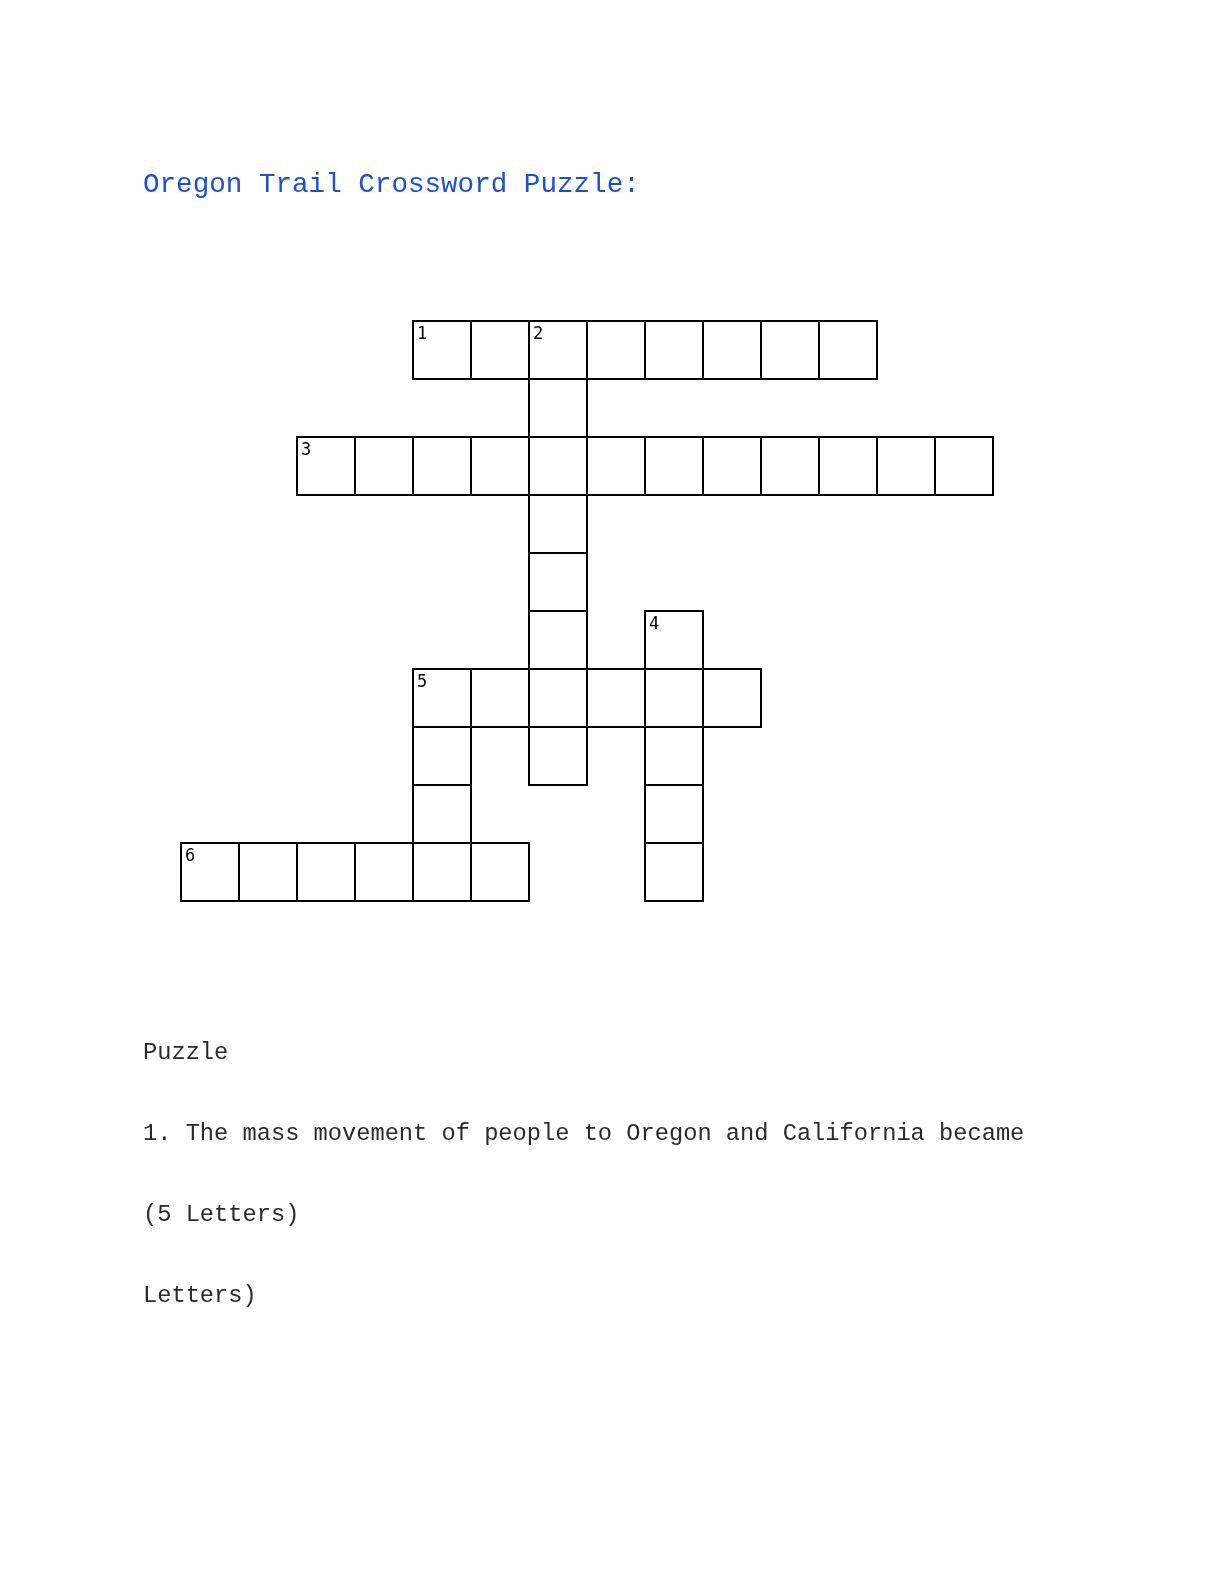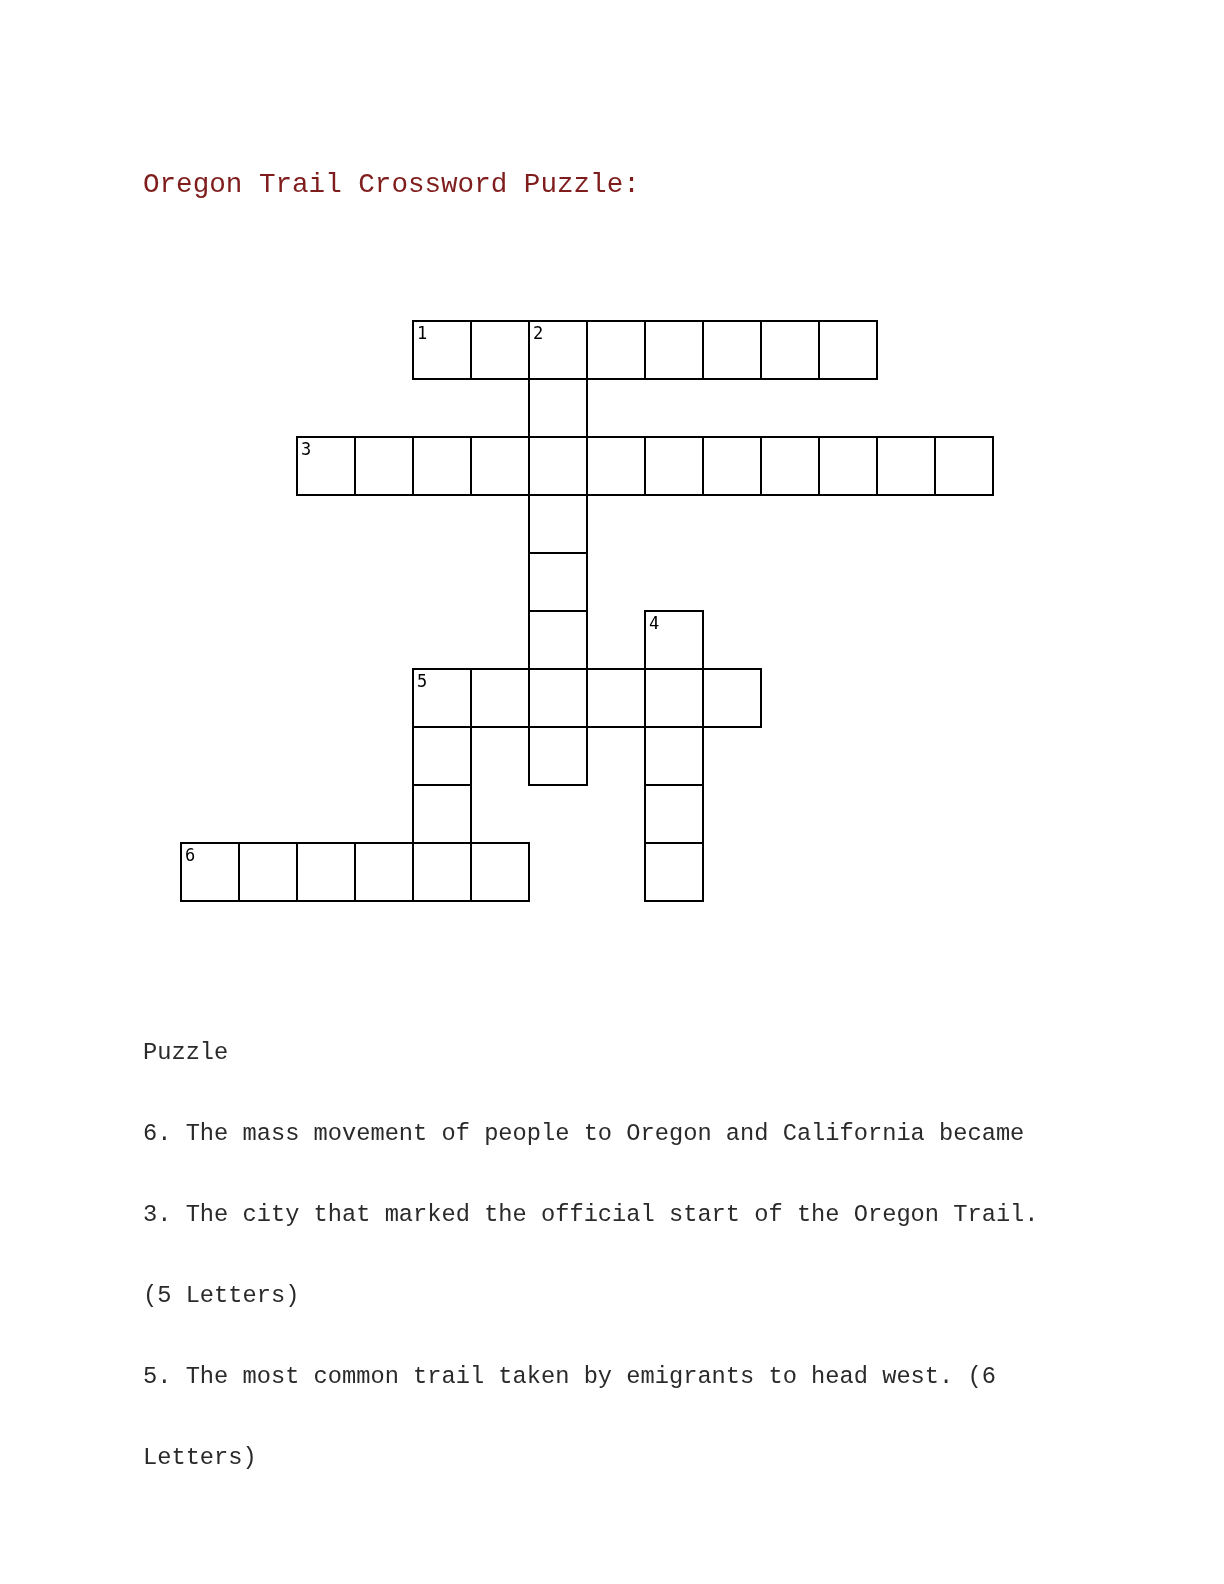--- a/index.html
+++ b/index.html
@@ -1,19 +1,19 @@
 <!DOCTYPE html>
 <html><head>
 <meta charset="utf-8">
 <style>
   html, body { margin: 0; padding: 0; background: #ffffff; }
   body { width: 1224px; height: 1584px; position: relative; overflow: hidden;
          font-family: "Liberation Mono", "DejaVu Sans Mono", monospace; color: #222; }
   .title { position: absolute; left: 143px; top: 168px; font-size: 27.6px; line-height: 34px;
-           white-space: pre; color: #7f1d1d; }
+           white-space: pre; color: #1d4ed8; }
   .grid { position: absolute; left: 0; top: 0; }
   .cell { position: absolute; width: 58px; height: 58px; box-sizing: border-box;
           border: 2px solid #000; background: #fff; margin-left: -1px; margin-top: -1px; }
   .num { position: absolute; left: 3px; top: 2px; font-family: "DejaVu Sans Mono", monospace;
          font-size: 17px; line-height: 18px; color: #000; }
   .clues { position: absolute; left: 143px; top: 985px; font-size: 23.7px; line-height: 27px;
            white-space: pre; color: #2a2a2a; }
   .clue-line { display: block; height: 27px; }
 </style>
 </head>
@@ -74,24 +74,22 @@
     <div class="cell" style="left: 239px; top: 843px; width: 60px; height: 60px;"></div>
     <div class="cell" style="left: 297px; top: 843px; width: 60px; height: 60px;"></div>
     <div class="cell" style="left: 355px; top: 843px; width: 60px; height: 60px;"></div>
     <div class="cell" style="left: 413px; top: 843px; width: 60px; height: 60px;"></div>
     <div class="cell" style="left: 471px; top: 843px; width: 60px; height: 60px;"></div>
     <div class="cell" style="left: 645px; top: 843px; width: 60px; height: 60px;"></div>
   </div>
 
 <div class="clues">
   <span class="clue-line">Puzzle</span>
-  <span class="clue-line">6. The mass movement of people to Oregon and California became</span>
-  <span class="clue-line">3. The city that marked the official start of the Oregon Trail.</span>
+  <span class="clue-line">1. The mass movement of people to Oregon and California became</span>
   <span class="clue-line">(5 Letters)</span>
-  <span class="clue-line">5. The most common trail taken by emigrants to head west. (6</span>
   <span class="clue-line">Letters)</span>
   
   
   
   
   
   
   
   
 </div>

